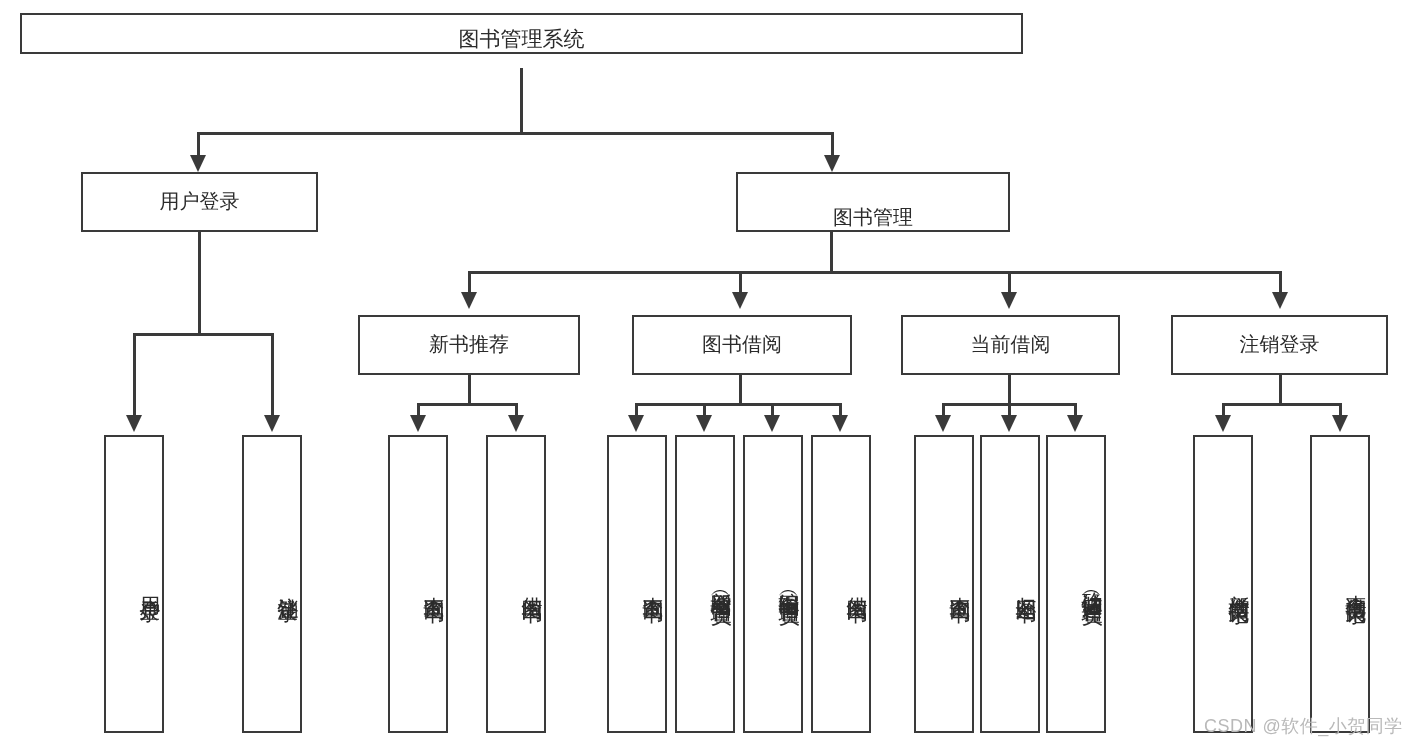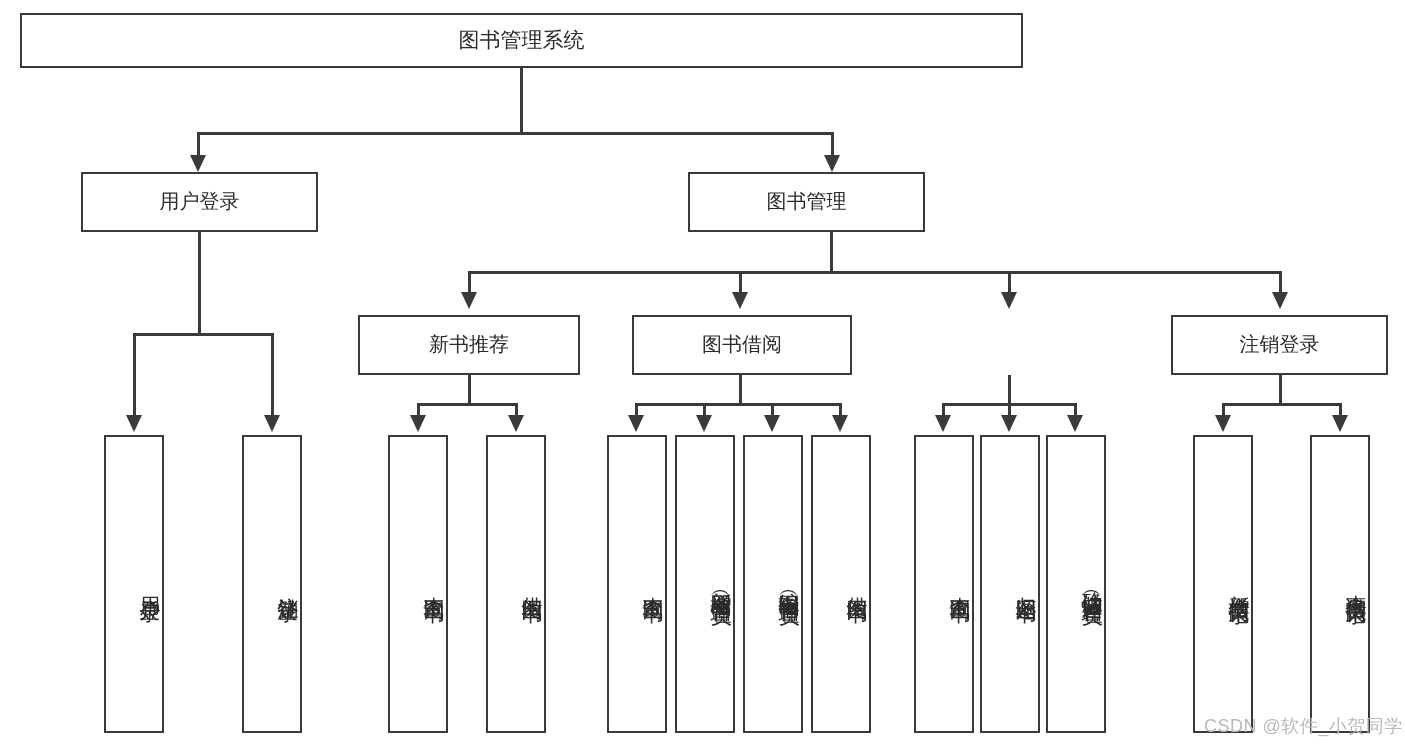--- a/index.html
+++ b/index.html
@@ -121,40 +121,43 @@
   <div class="ln v" style="left:1074px;top:403px;height:15px;"></div>
   <div class="arrow" style="left:1067px;top:415px;"></div>
 
   <div class="ln v" style="left:1279px;top:375px;height:31px;"></div>
   <div class="ln h" style="left:1222px;top:403px;width:120px;height:3px;"></div>
   <div class="ln v" style="left:1222px;top:403px;height:15px;"></div>
   <div class="arrow" style="left:1215px;top:415px;"></div>
   <div class="ln v" style="left:1339px;top:403px;height:15px;"></div>
   <div class="arrow" style="left:1332px;top:415px;"></div>
 
-  <div class="node root" style="left:20px;top:13px;width:1003px;height:55px;">
+  <div class="node root" style="left:20px;top:13px;width:1003px;height:41px;align-items:flex-end;">
     <span class="lbl">图书管理系统</span>
   </div>
 
   <div class="node lvl2" style="left:81px;top:172px;width:237px;height:60px;">
     <span class="lbl">用户登录</span>
   </div>
 
-  <div class="node lvl2" style="left:688px;top:172px;width:237px;height:60px;">
+  <div class="node lvl2" style="left:736px;top:172px;width:274px;height:60px;align-items:flex-end;">
     <span class="lbl">图书管理</span>
   </div>
 
   <div class="node lvl3" style="left:358px;top:315px;width:222px;height:60px;">
     <span class="lbl">新书推荐</span>
   </div>
 
   <div class="node lvl3" style="left:632px;top:315px;width:220px;height:60px;">
     <span class="lbl">图书借阅</span>
   </div>
 
+  <div class="node lvl3" style="left:901px;top:315px;width:219px;height:60px;">
+    <span class="lbl">当前借阅</span>
+  </div>
 
   <div class="node lvl3" style="left:1171px;top:315px;width:217px;height:60px;">
     <span class="lbl">注销登录</span>
   </div>
 
   <div class="node leaf" style="left:104px;top:435px;width:60px;height:298px;">
     <span class="lbl">用户登录</span>
   </div>
   <div class="node leaf" style="left:242px;top:435px;width:60px;height:298px;">
     <span class="lbl">注销登录</span>

